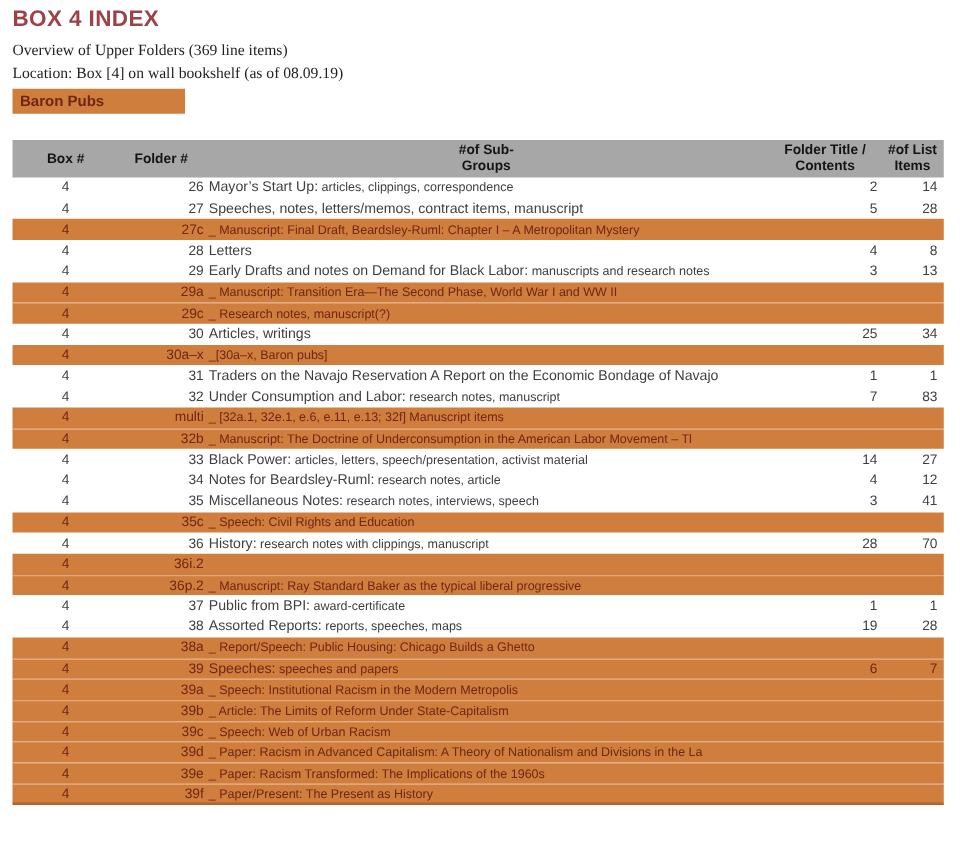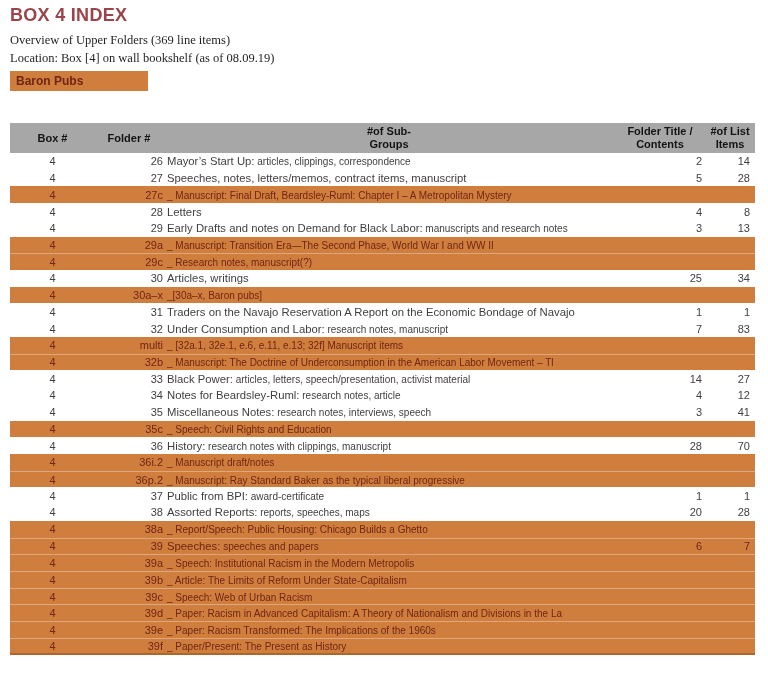--- a/index.html
+++ b/index.html
@@ -12,21 +12,21 @@
   .doc-title{
     font-size:18px;line-height:22px;font-weight:700;letter-spacing:.3px;
     color:var(--title-red);margin:0 0 5px 0;
   }
   .doc-sub{font-size:12.5px;line-height:18px;color:#1f1f1f;margin:0;font-family:Liberation Serif, serif;}
   .tab{
     margin-top:4px;width:138px;height:20px;background:var(--accent);
     color:var(--dark-red);font-size:12px;font-weight:700;
     line-height:20px;padding-left:6px;box-sizing:border-box;
   }
-  .tbl{margin-top:32px;width:745px;}
+  .tbl{margin-top:21px;width:745px;}
   .thead{
     display:grid;grid-template-columns:85px 68px 1fr 90px 50px;
     background:var(--gray);height:30px;align-items:center;
     font-size:11px;font-weight:700;color:#141414;
   }
   .thead .hc{text-align:center;line-height:13px;}
   .row{
     display:grid;grid-template-columns:85px 68px 1fr 90px 50px;
     height:16.73px;align-items:center;font-size:11px;color:#3f3f3f;
     box-sizing:border-box;
@@ -191,21 +191,20 @@
         <div class="row">
           <div class="c-box">4</div>
           <div class="c-folder">36</div>
           <div class="c-title"><span class="head">History:</span><span class="rest"> research notes with clippings, manuscript</span></div>
           <div class="c-sub">28</div>
           <div class="c-items">70</div>
         </div>
         <div class="row hl">
           <div class="c-box">4</div>
           <div class="c-folder sub">36i.2</div>
-          <div class="c-title"><span class="subtext">_ Manuscript draft/notes</span></div>
           <div class="c-sub"></div>
           <div class="c-items"></div>
         </div>
         <div class="row hl sep">
           <div class="c-box">4</div>
           <div class="c-folder sub">36p.2</div>
           <div class="c-title"><span class="subtext">_ Manuscript: Ray Standard Baker as the typical liberal progressive</span></div>
           <div class="c-sub"></div>
           <div class="c-items"></div>
         </div>
@@ -213,21 +212,21 @@
           <div class="c-box">4</div>
           <div class="c-folder">37</div>
           <div class="c-title"><span class="head">Public from BPI:</span><span class="rest"> award-certificate</span></div>
           <div class="c-sub">1</div>
           <div class="c-items">1</div>
         </div>
         <div class="row">
           <div class="c-box">4</div>
           <div class="c-folder">38</div>
           <div class="c-title"><span class="head">Assorted Reports:</span><span class="rest"> reports, speeches, maps</span></div>
-          <div class="c-sub">20</div>
+          <div class="c-sub">19</div>
           <div class="c-items">28</div>
         </div>
         <div class="row hl">
           <div class="c-box">4</div>
           <div class="c-folder sub">38a</div>
           <div class="c-title"><span class="subtext">_ Report/Speech: Public Housing: Chicago Builds a Ghetto</span></div>
           <div class="c-sub"></div>
           <div class="c-items"></div>
         </div>
         <div class="row hl sep">

